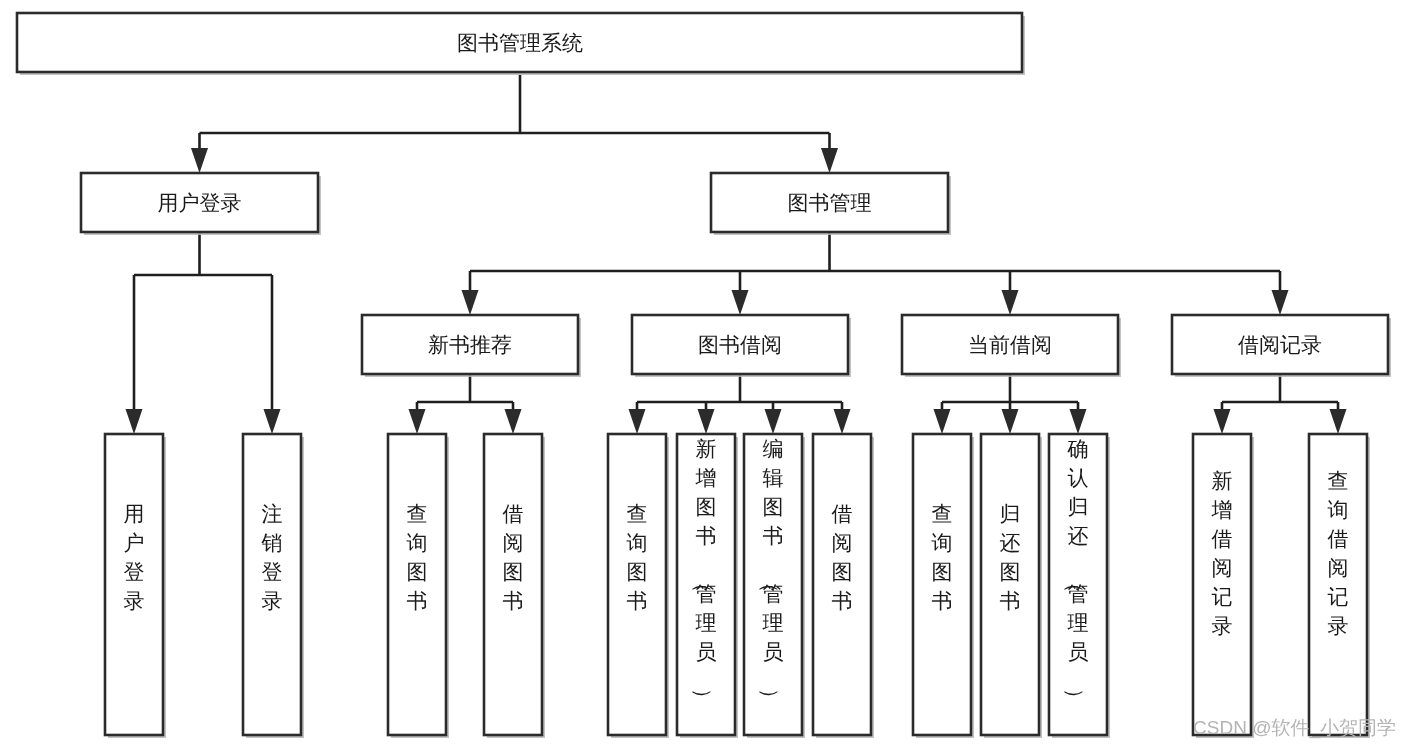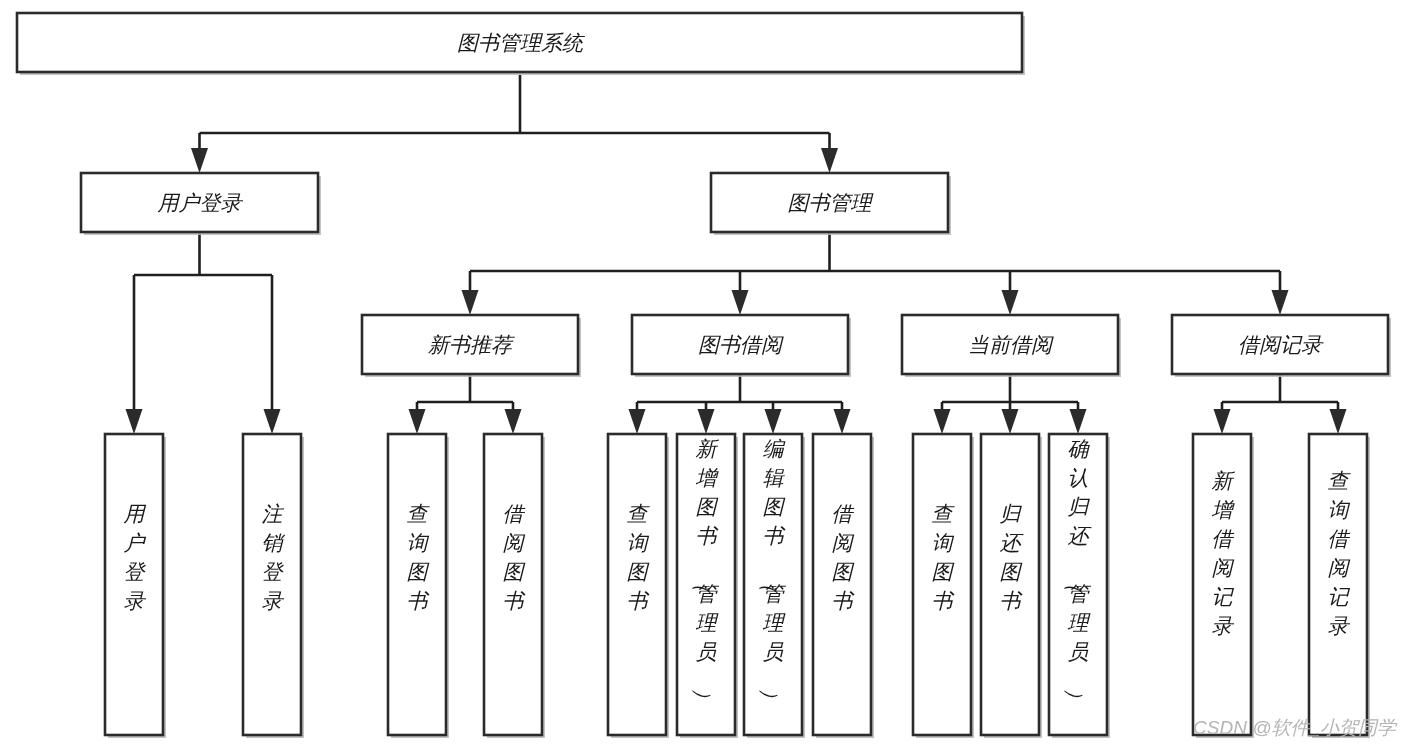--- a/index.html
+++ b/index.html
@@ -10,21 +10,20 @@
   }
   body {
     font-family: "Liberation Sans", "DejaVu Sans", sans-serif;
   }
   #diagram-root {
     position: relative;
     width: 1405px;
     height: 747px;
     background: #ffffff;
     overflow: hidden;
-    font-style: italic;
   }
   svg.flow-canvas {
     position: absolute;
     left: 0;
     top: 0;
     width: 1405px;
     height: 747px;
     display: block;
   }
   .node-box {

